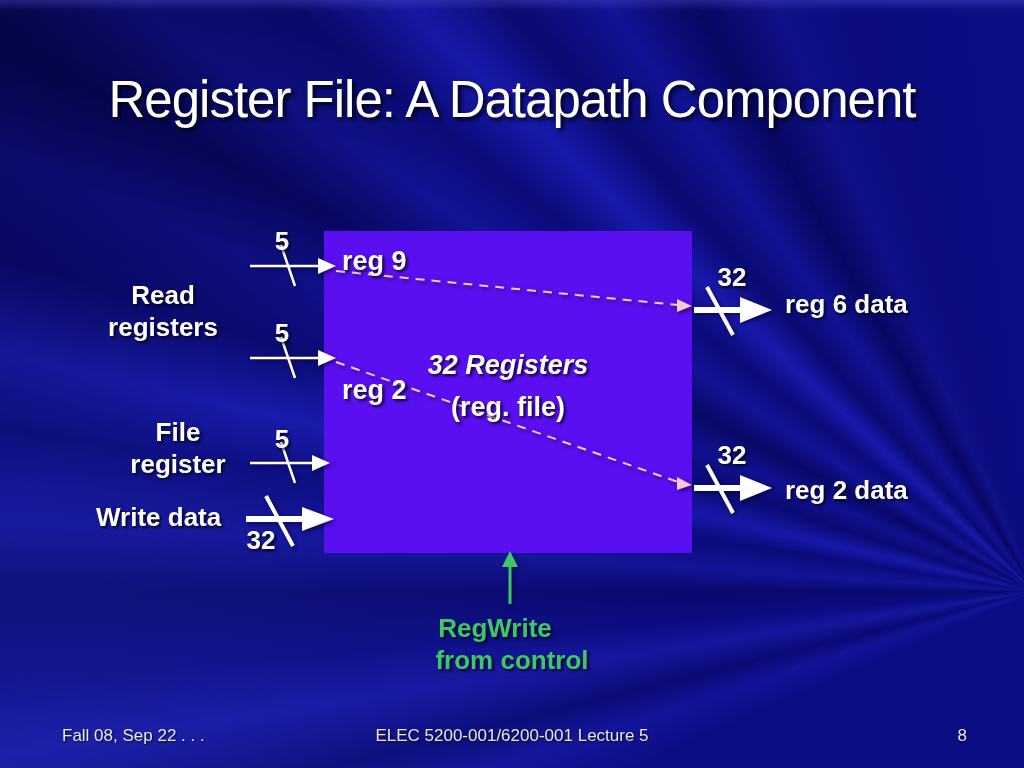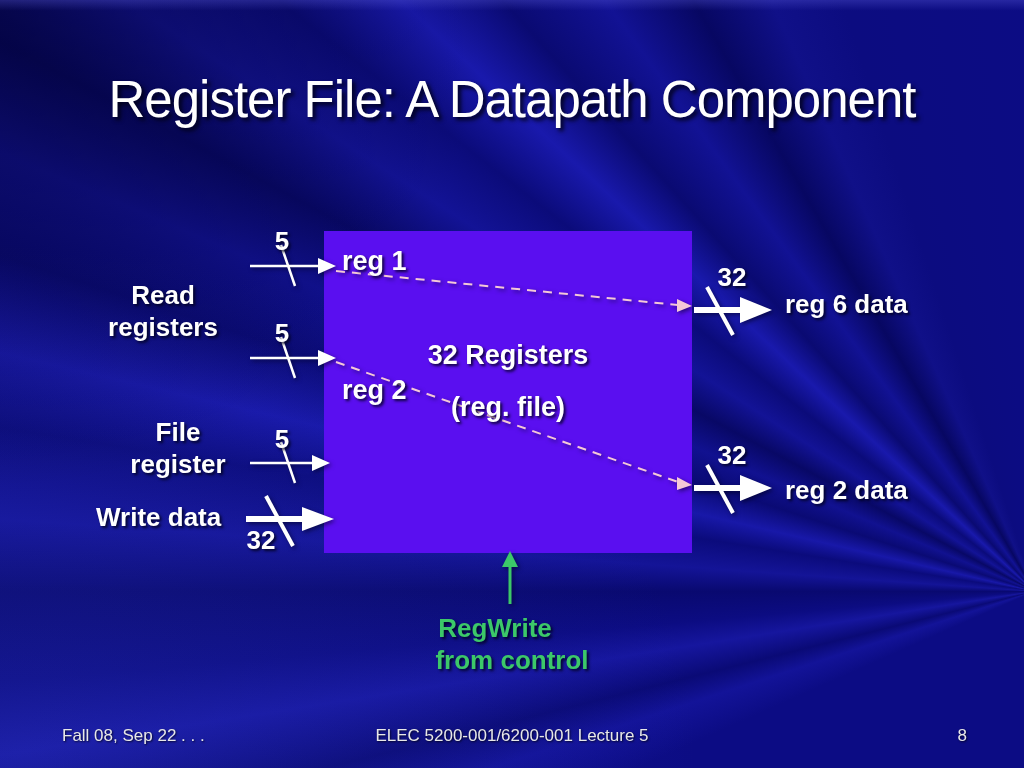--- a/index.html
+++ b/index.html
@@ -118,23 +118,23 @@
   <div class="lbl ctr" style="left:103px; top:451px; width:150px;">register</div>
   <div class="lbl" style="left:96px; top:504px;">Write data</div>
 
   <div class="lbl ctr" style="left:270px; top:228px; width:24px;">5</div>
   <div class="lbl ctr" style="left:270px; top:320px; width:24px;">5</div>
   <div class="lbl ctr" style="left:270px; top:426px; width:24px;">5</div>
   <div class="lbl ctr" style="left:240px; top:527px; width:42px;">32</div>
   <div class="lbl ctr" style="left:710px; top:264px; width:44px;">32</div>
   <div class="lbl ctr" style="left:710px; top:442px; width:44px;">32</div>
 
-  <div class="lbl port" style="left:342px; top:248px;">reg 1</div>
+  <div class="lbl port" style="left:342px; top:248px;">reg 9</div>
   <div class="lbl port" style="left:342px; top:340px;margin-top:37px;">reg 2</div>
-  <div class="lbl boxname" style="top:342px;">32 Registers</div>
+  <div class="lbl boxname" style="top:352px;font-style:italic;">32 Registers</div>
   <div class="lbl boxname" style="top:394px;">(reg. file)</div>
 
   <div class="lbl" style="left:785px; top:291px;">reg 6 data</div>
   <div class="lbl" style="left:785px; top:477px;">reg 2 data</div>
 
   <div class="lbl ctr green" style="left:395px; top:615px; width:200px;">RegWrite</div>
   <div class="lbl ctr green" style="left:412px; top:647px; width:200px;">from control</div>
 
   <div class="footer" style="left:62px;">Fall 08, Sep 22 . . .</div>
   <div class="footer footer-center">ELEC 5200-001/6200-001 Lecture 5</div>

